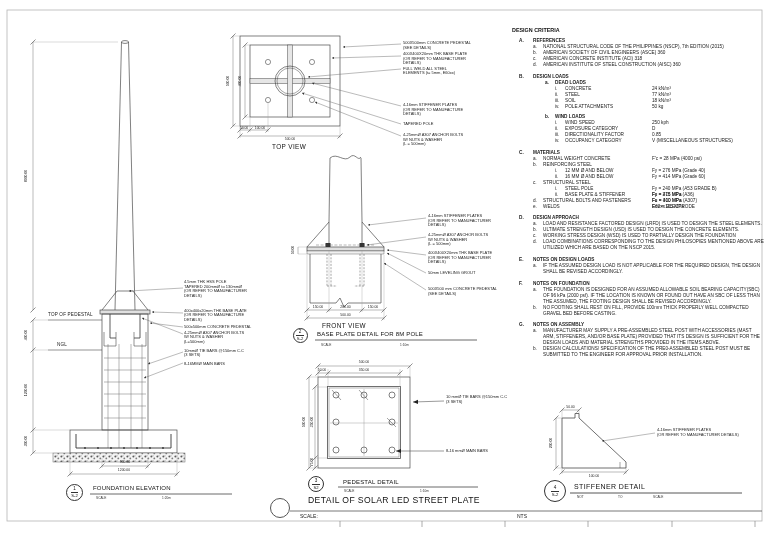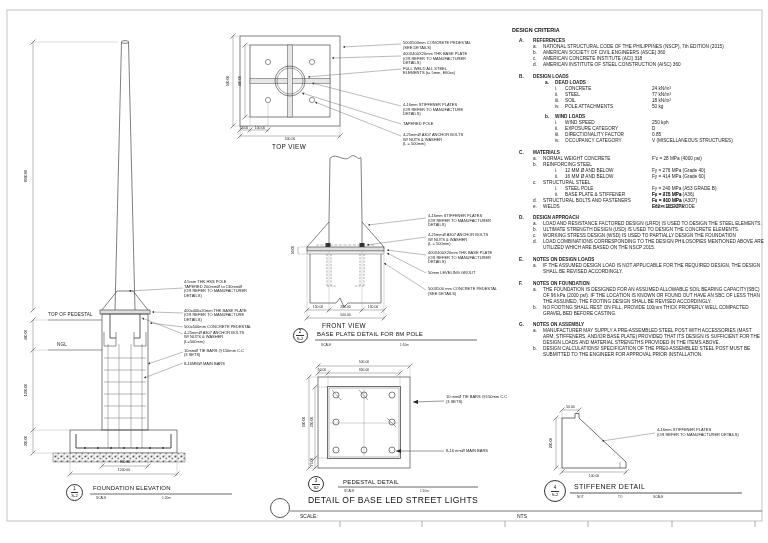--- a/index.html
+++ b/index.html
@@ -311,21 +311,21 @@
   <div class="dcirc" style="left:544px;top:480px;width:22px;height:22px;">
     <div class="n">4</div>
     <div class="r">S-2</div>
   </div>
   <div class="vt" style="left:574px;top:483px;font-size:7px;">STIFFENER DETAIL</div>
   <div class="sc" style="left:577px;top:494.5px;">NOT</div>
   <div class="sc" style="left:618px;top:494.5px;">TO</div>
   <div class="sc" style="left:653px;top:494.5px;">SCALE</div>
 
   <div class="dcirc" style="left:270px;top:498px;width:20px;height:20px;border-color:#555;"></div>
-  <div class="main-title" style="left:308px;top:495px;">DETAIL OF BASE LED STREET LIGHTS</div>
+  <div class="main-title" style="left:308px;top:495px;">DETAIL OF SOLAR LED STREET PLATE</div>
   <div class="strip-lab" style="left:300px;top:512.5px;">SCALE:</div>
   <div class="strip-lab" style="left:517px;top:512.5px;">NTS</div>
 
   <div class="dc">
     <div class="dc-title">DESIGN CRITERIA</div>
     <div>
 
     <div class="dc-row sec">
           <span class="k">A.</span>
           <span class="t">REFERENCES</span>

